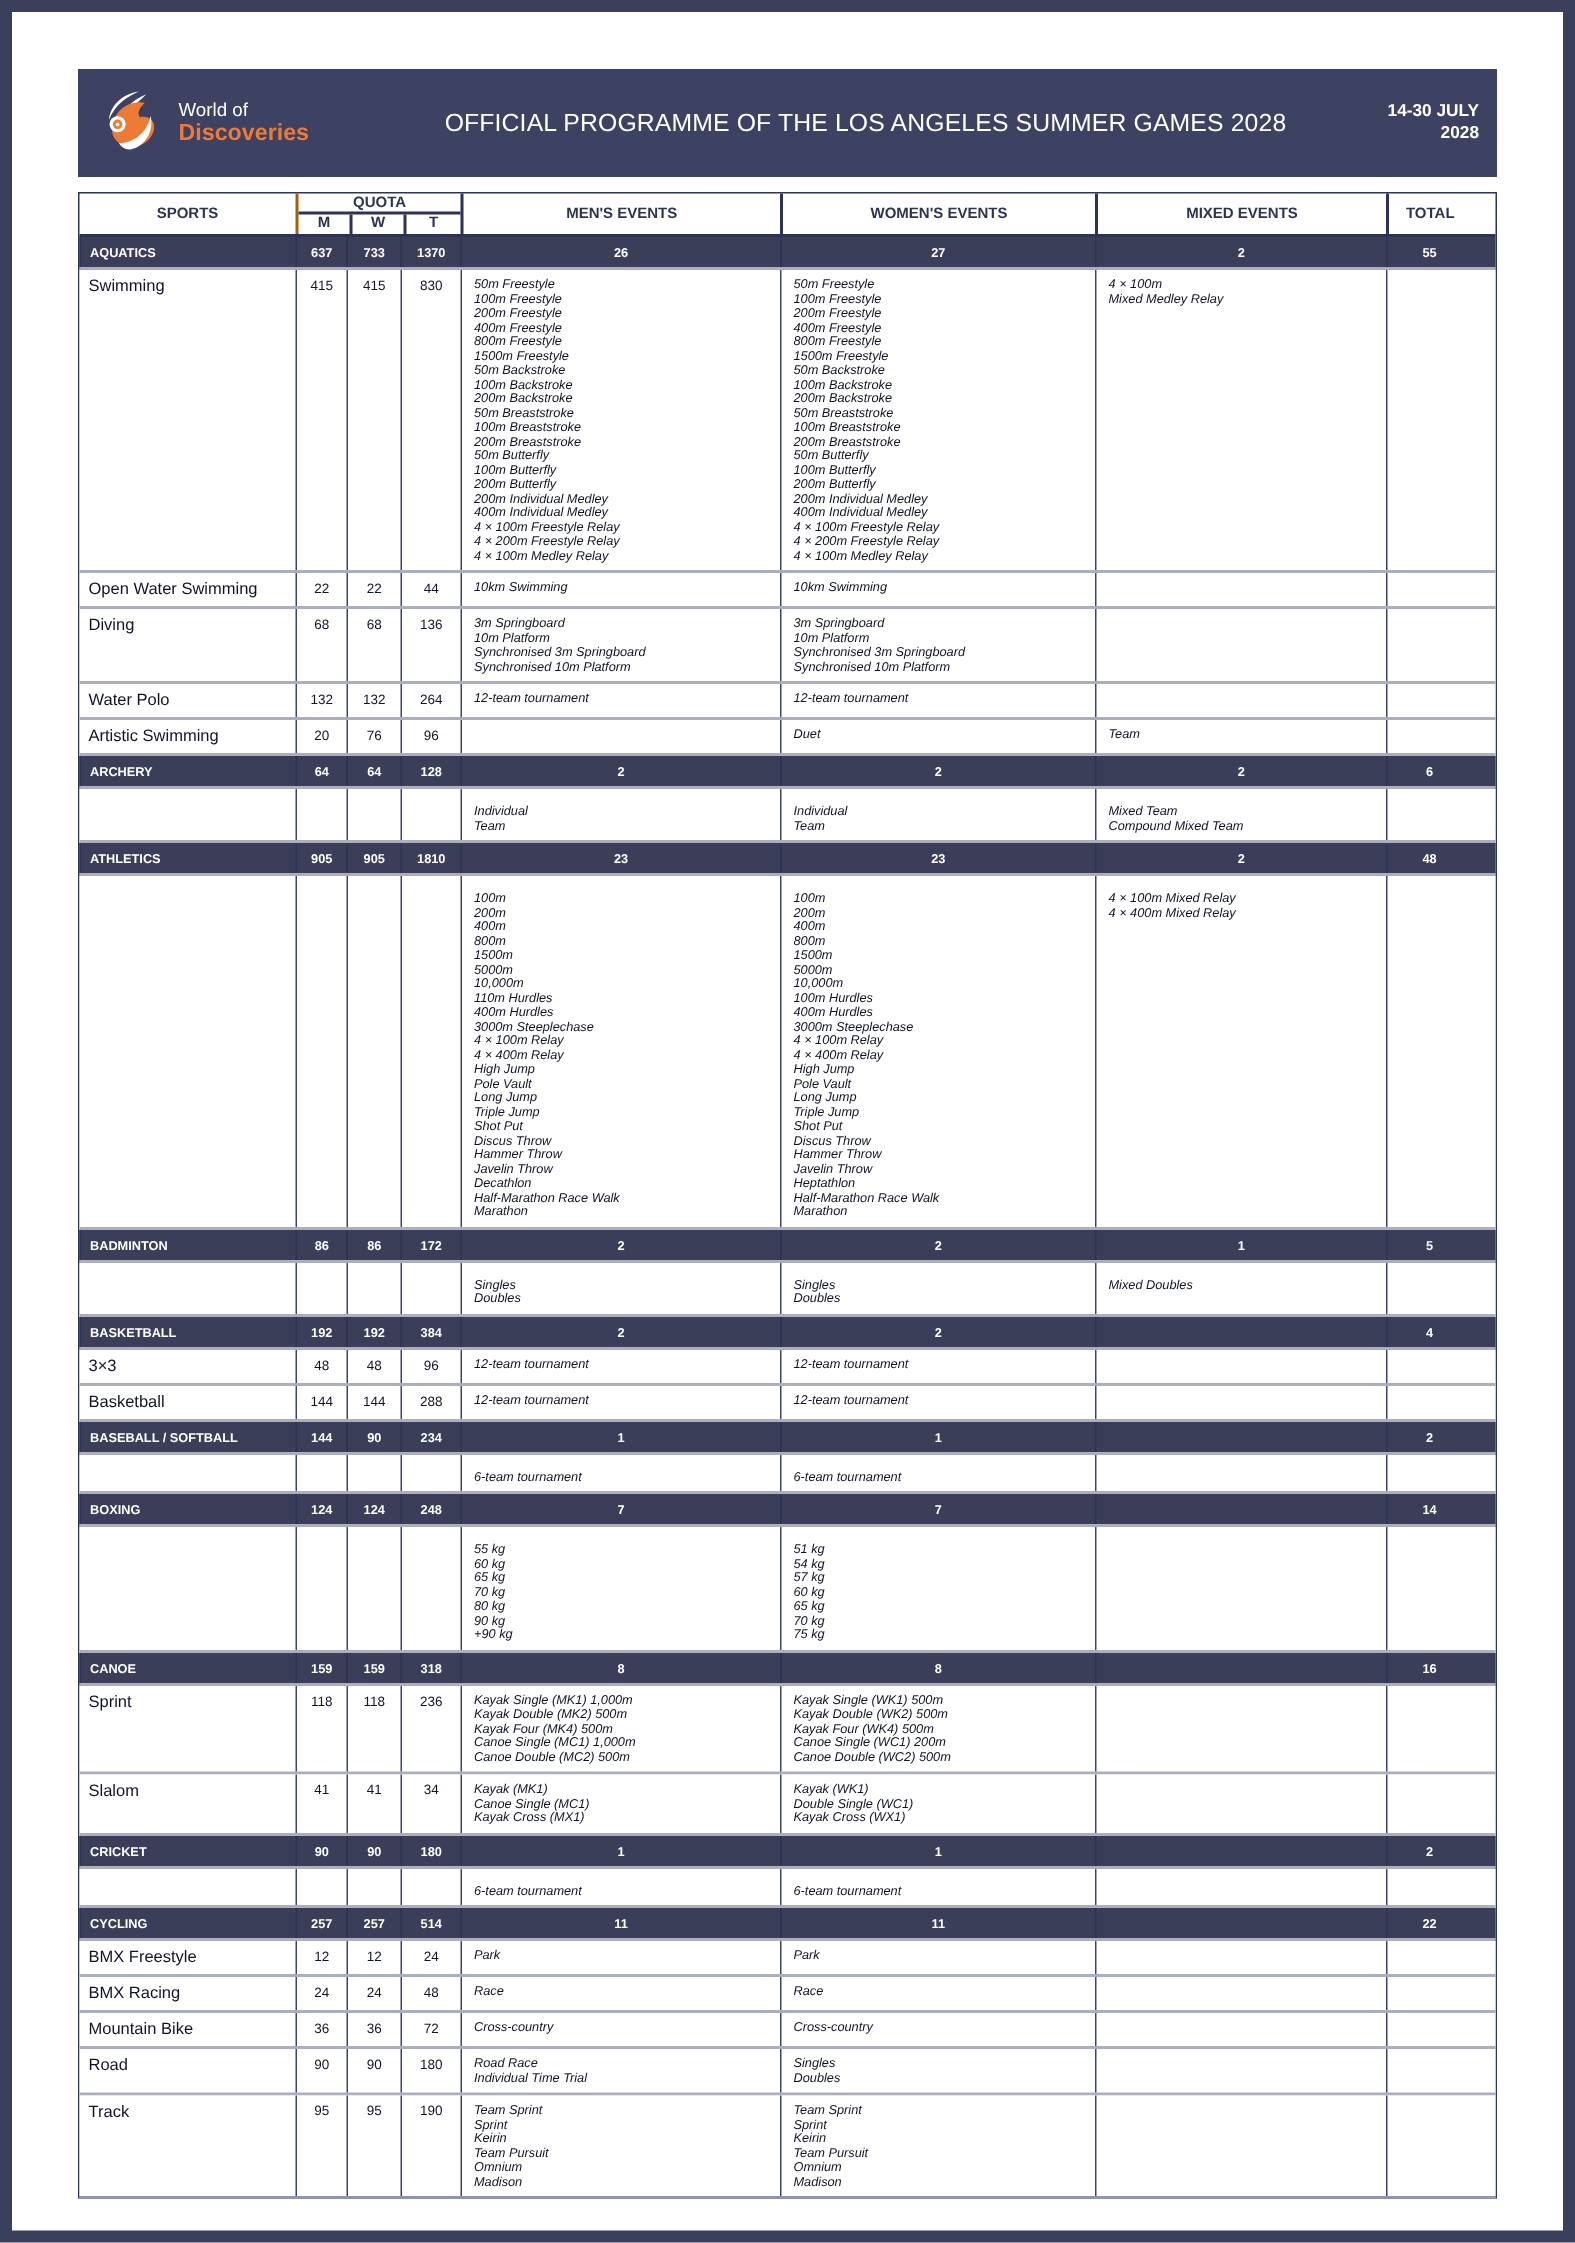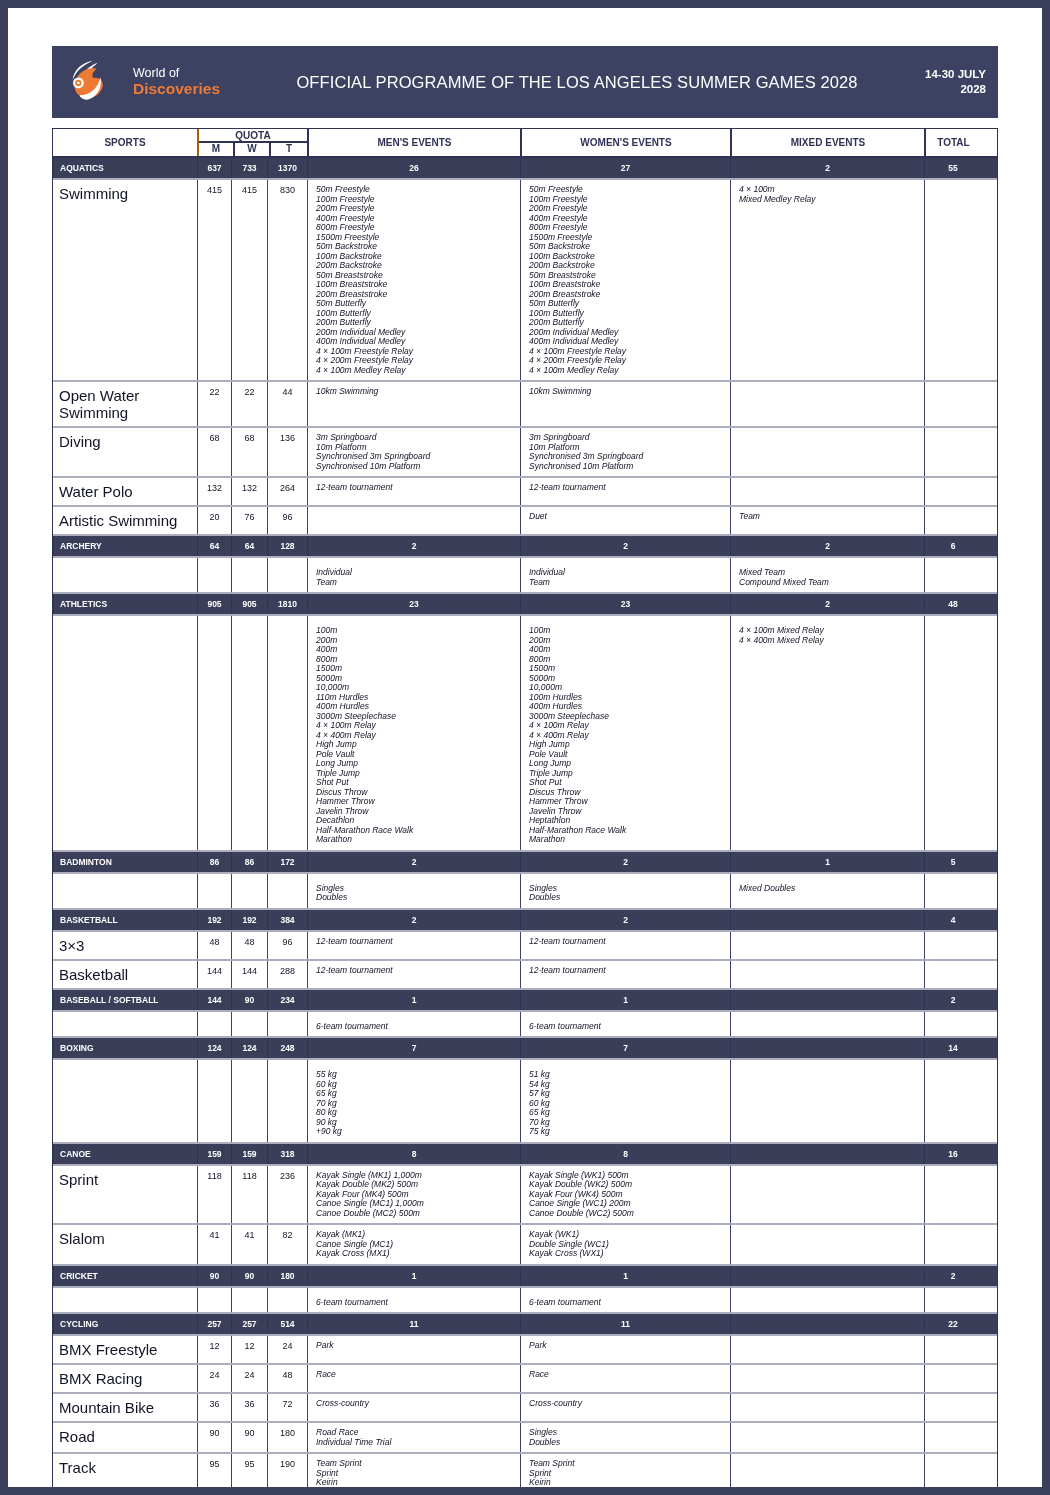--- a/index.html
+++ b/index.html
@@ -3,21 +3,21 @@
 <meta charset="utf-8">
 <style>
   * { margin:0; padding:0; box-sizing:border-box; }
   html,body { width:1050px; height:1495px; }
   body { background:#3a3f5c; font-family:"Liberation Sans", sans-serif; position:relative; }
   .page { position:absolute; inset:8px; background:#ffffff; overflow:hidden; }
   .content { margin:38px 44px 0 44px; width:946px; }
 
   
   .topbar { height:72px; background:#3d4262; display:flex; align-items:center; padding:0 12px 0 12px; }
-  .brand { display:flex; align-items:center; gap:23px; width:200px; flex:0 0 auto; }
+  .brand { display:flex; align-items:center; gap:9px; width:200px; flex:0 0 auto; }
   .brand-l1 { color:#ffffff; font-size:12.5px; line-height:1.15; }
   .brand-l2 { color:#ee7b35; font-size:15.5px; font-weight:bold; line-height:1.15; }
   .title { flex:1; text-align:center; color:#ffffff; font-weight:normal; font-size:16.5px; letter-spacing:0.1px; padding:0 6px; }
   .datebox { flex:0 0 auto; width:96px; text-align:right; color:#ffffff; font-weight:bold; font-size:11.5px; line-height:1.3; }
 
   
   .table { margin-top:10px; border:1px solid #2f3450; border-bottom:2px solid #9094ac; }
   .thead { display:flex; color:#2e3354; font-weight:bold; border-bottom:2px solid #2e3354; }
   .hcell { font-size:10px; text-align:center; display:flex; align-items:center; justify-content:center; height:27px; border-left:2px solid #2e3354; }
   .hcell:first-child { border-left:none; }
@@ -40,21 +40,21 @@
 
   
   .section { background:#3a3e59; border-bottom:2px solid #abaebf; }
   .section .cell { color:#ffffff; font-weight:bold; line-height:20px; height:20px; border-left:1px solid #2e3354; font-size:8.5px; }
   .section .c-sport { padding-left:6px; }
   .section .c-m, .section .c-w, .section .c-t,
   .section .c-men, .section .c-women, .section .c-mixed, .section .c-total { text-align:center; }
 
   
   .detail .cell { padding:5px 4px; }
-  .detail .c-sport { padding-left:6px; font-size:15px; }
+  .detail .c-sport { padding-left:6px; font-size:11px; }
   .detail .c-m, .detail .c-w, .detail .c-t { text-align:center; font-size:9px; }
   .detail .c-men, .detail .c-women, .detail .c-mixed { padding-left:8px;font-style:italic; }
   .detail .c-total { text-align:center; }
   .evline { line-height:9.5px; font-size:8.5px; white-space:nowrap; }
 
   
   .sub .cell { padding-top:10px; }
 </style>
 </head>
 <body>
@@ -486,21 +486,21 @@
               <div class="evline">Canoe Single (WC1) 200m</div>
               <div class="evline">Canoe Double (WC2) 500m</div>
             </div>
             <div class="cell c-mixed"></div>
             <div class="cell c-total"></div>
           </div>
           <div class="trow detail">
             <div class="cell c-sport">Slalom</div>
             <div class="cell c-m">41</div>
             <div class="cell c-w">41</div>
-            <div class="cell c-t">82</div>
+            <div class="cell c-t">34</div>
             <div class="cell c-men">
               <div class="evline">Kayak (MK1)</div>
               <div class="evline">Canoe Single (MC1)</div>
               <div class="evline">Kayak Cross (MX1)</div>
             </div>
             <div class="cell c-women">
               <div class="evline">Kayak (WK1)</div>
               <div class="evline">Double Single (WC1)</div>
               <div class="evline">Kayak Cross (WX1)</div>
             </div>

